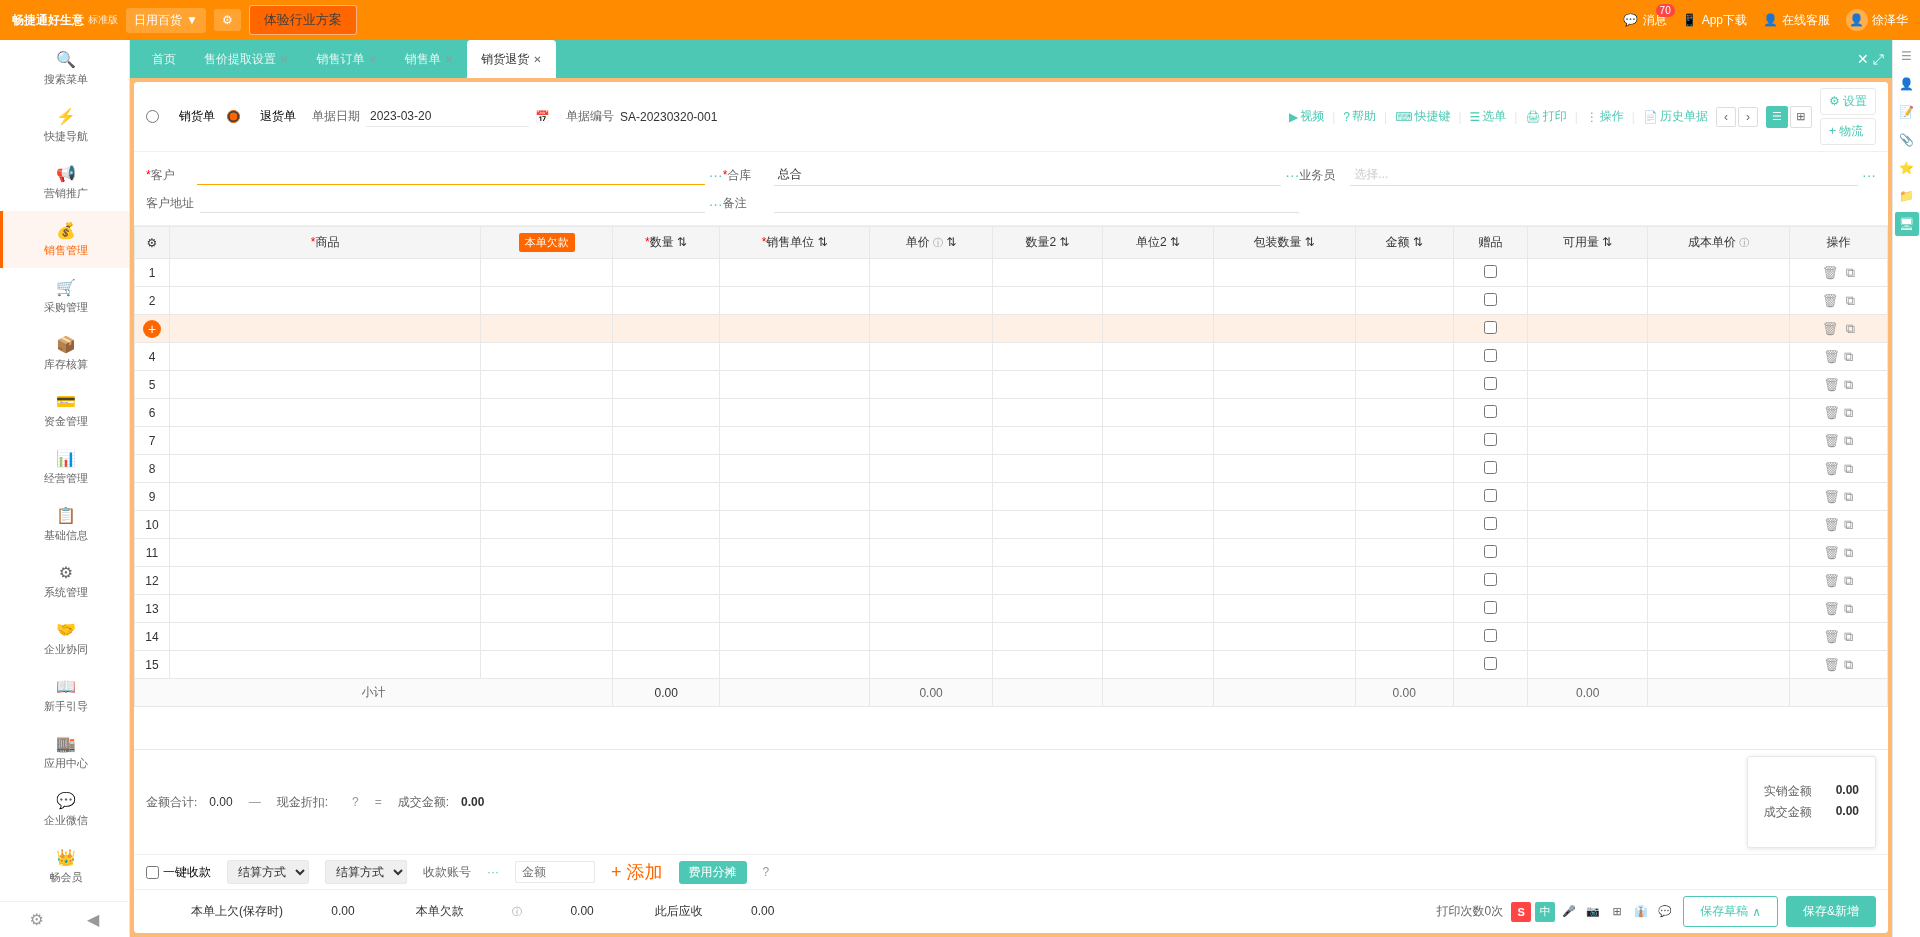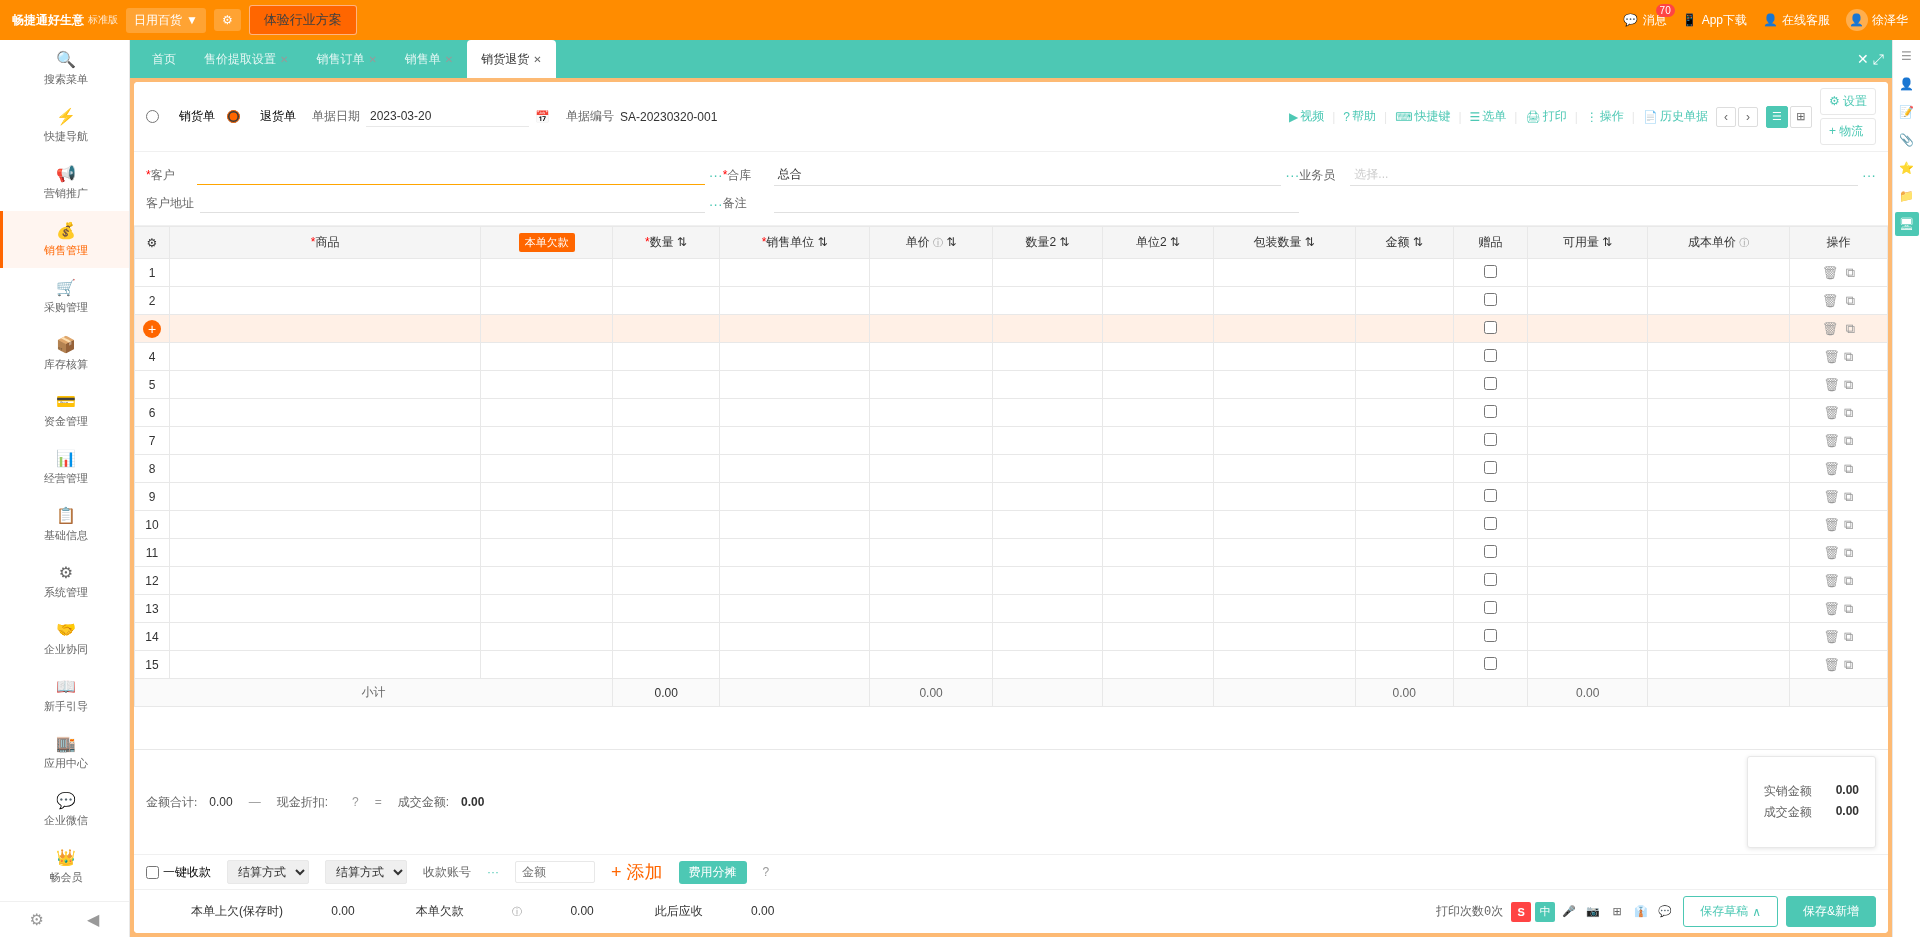--- a/index.html
+++ b/index.html
@@ -672,21 +672,21 @@
         <span class="footer-info">
           <span>本单欠款</span>
           <span style="color:#999;font-size:10px;cursor:pointer;">ⓘ</span>
           <span style="color:#333;">0.00</span>
         </span>
         <span class="footer-info">
           <span>此后应收</span>
           <span style="color:#333;">0.00</span>
         </span>
         <div class="footer-right">
-          <span style="color:#666;font-family:Liberation Mono, monospace;">打印次数0次</span>
+          <span style="color:#666;">打印次数0次</span>
           <div class="taskbar-icons">
             <div class="taskbar-icon" style="background:#ff4444;color:white;font-weight:bold;">S</div>
             <div class="taskbar-icon" style="background:#4dc8b4;color:white;">中</div>
             <div class="taskbar-icon">🎤</div>
             <div class="taskbar-icon">📷</div>
             <div class="taskbar-icon">⊞</div>
             <div class="taskbar-icon">👔</div>
             <div class="taskbar-icon">💬</div>
           </div>
           <button class="save-draft-btn">

